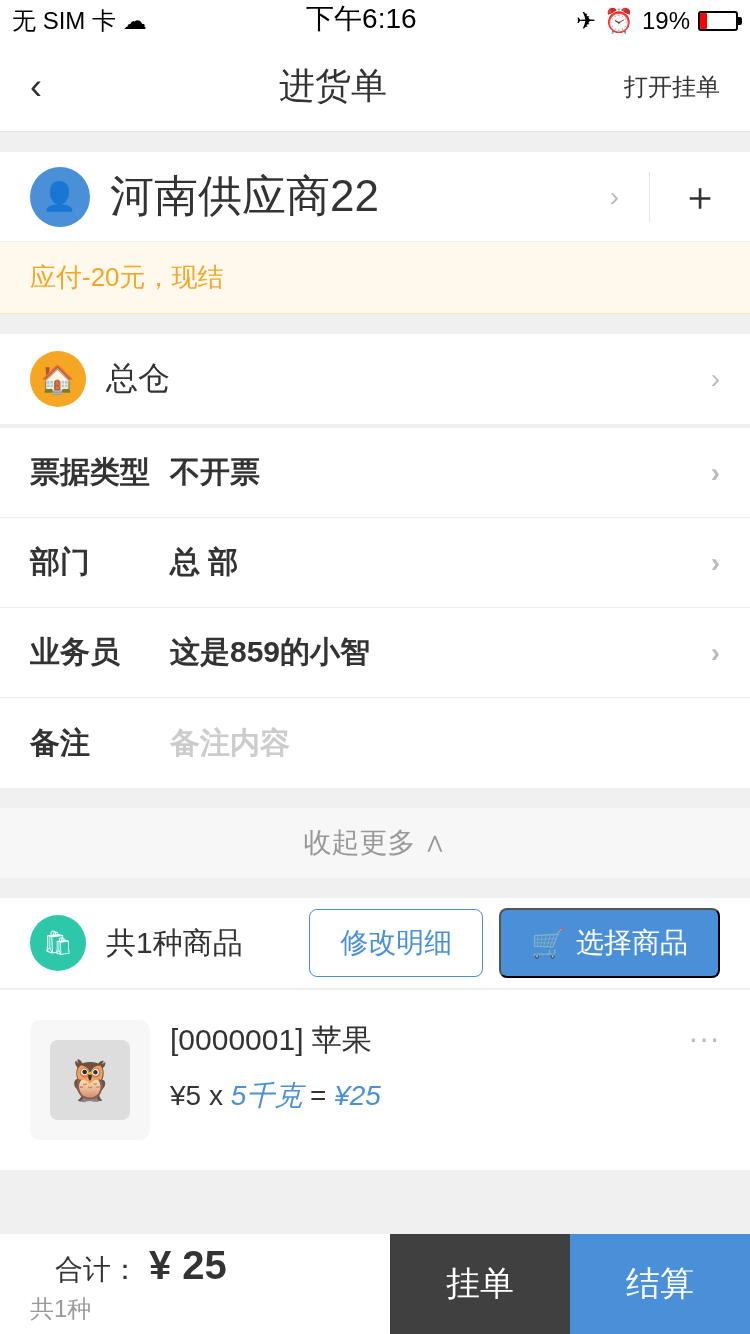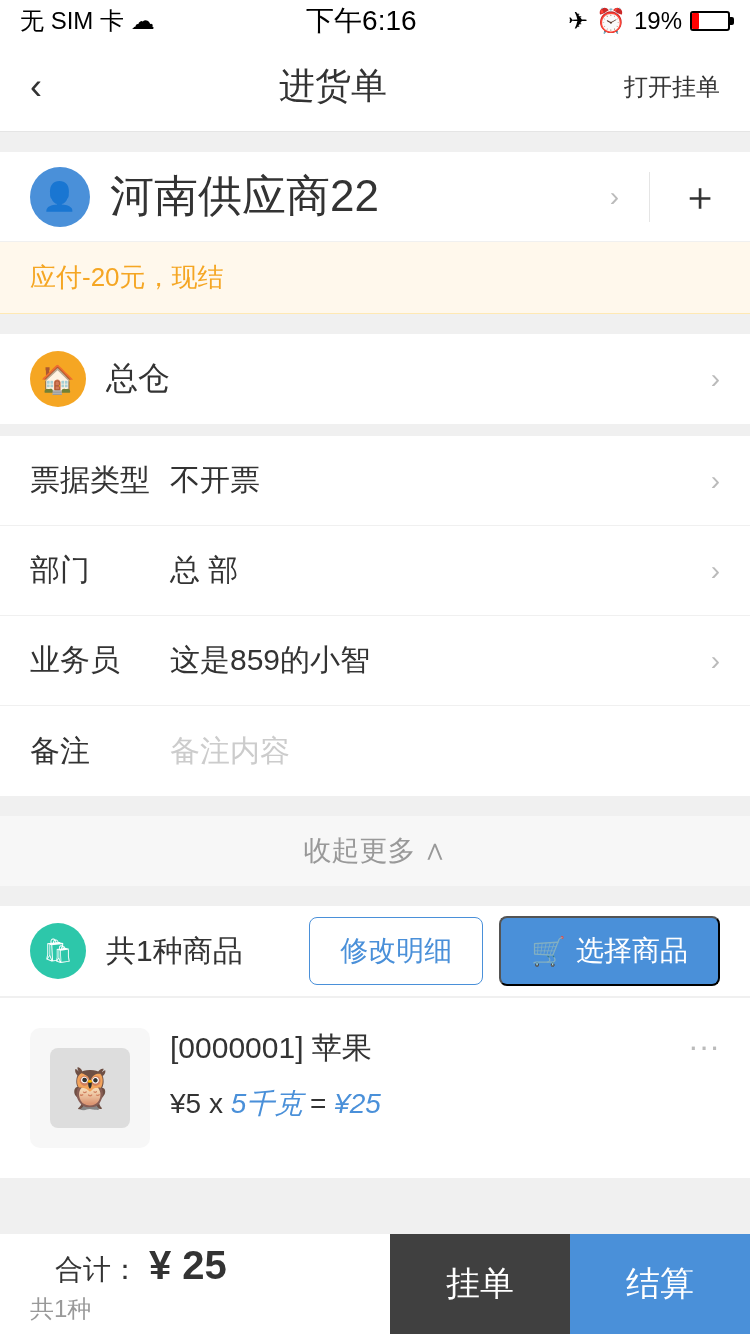--- a/index.html
+++ b/index.html
@@ -12,23 +12,22 @@
       font-size: 28px;
       color: #333;
     }
 
     
     .status-bar {
       width: 750px;
       height: 42px;
       background: #fff;
       display: flex;
-      align-items: center;
       justify-content: space-between;
-      padding: 0 20px;
+      padding: 0 12px;
       font-size: 24px;
       color: #000;
     }
     .status-left { display: flex; align-items: center; gap: 10px; }
     .status-center { font-size: 28px; font-weight: 500; }
     .status-right { display: flex; align-items: center; gap: 8px; font-size: 24px; }
     .battery-icon {
       width: 40px; height: 20px;
       border: 2px solid #000;
       border-radius: 3px;
@@ -161,21 +160,22 @@
       color: #333;
     }
     .row-arrow {
       font-size: 28px;
       color: #bbb;
     }
 
     
     .form-section {
       background: #fff;
-      margin-top: 12px;
+      margin-top: 4px;
+      font-weight: bold;
     }
     .form-row {
       display: flex;
       align-items: center;
       padding: 0 30px;
       height: 90px;
       border-bottom: 1px solid #f0f0f0;
     }
     .form-row:last-child {
       border-bottom: none;

